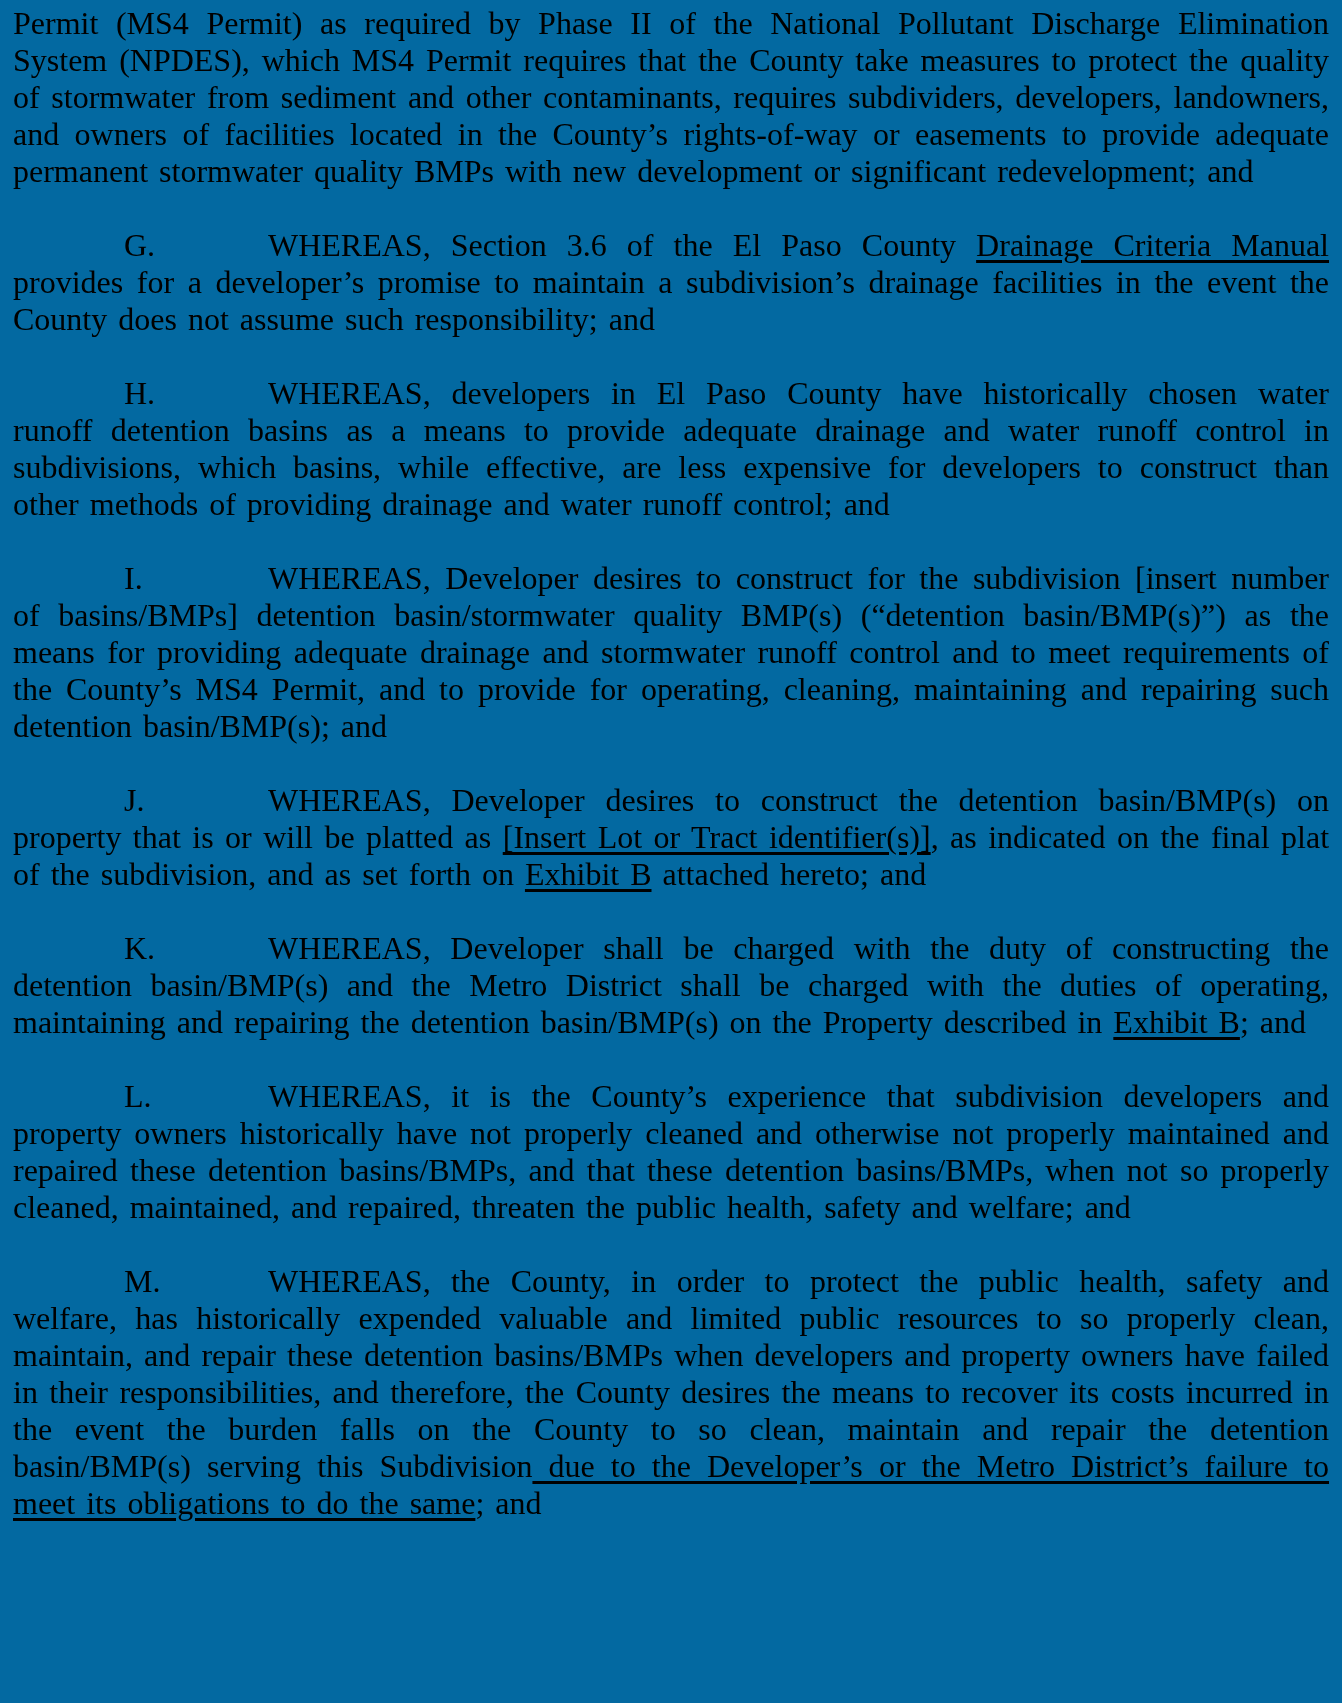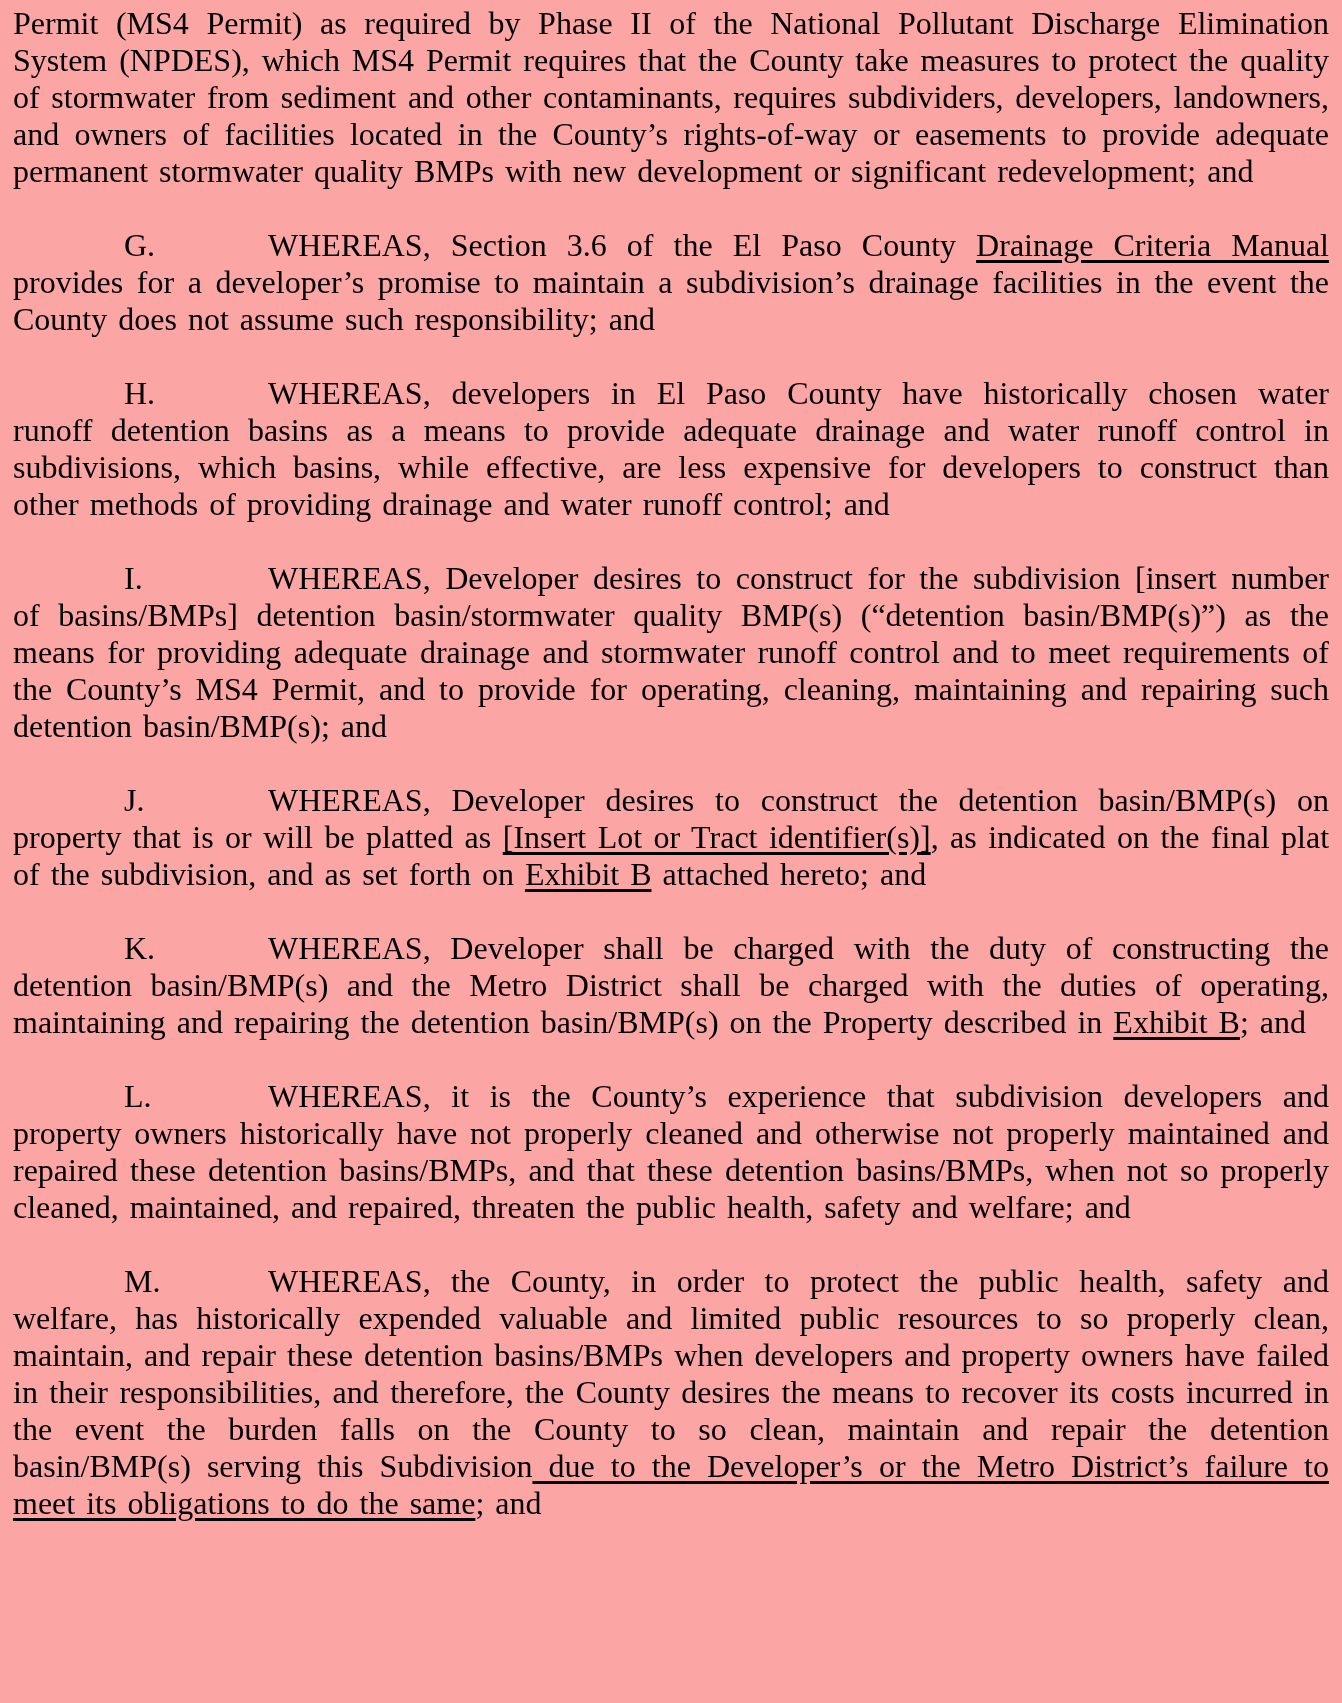--- a/index.html
+++ b/index.html
@@ -5,21 +5,21 @@
   * { margin: 0; padding: 0; box-sizing: border-box; }
   html, body { background: #ffffff; }
   body {
     width: 1342px;
     height: 1703px;
     overflow: hidden;
   }
   .page {
     width: 1342px;
     height: 1703px;
-    background: #fca5a5;
+    background: #0369a1;
     color: #000000;
     font-family: "Liberation Serif", "DejaVu Serif", serif;
     font-size: 32px;
     line-height: 37px;
     text-align: justify;
     padding: 5px 13px 0 13px;
     word-spacing: 3px;
   }
   p.para { margin: 0 0 37px 0; }
   p.indented { text-indent: 111px; }

